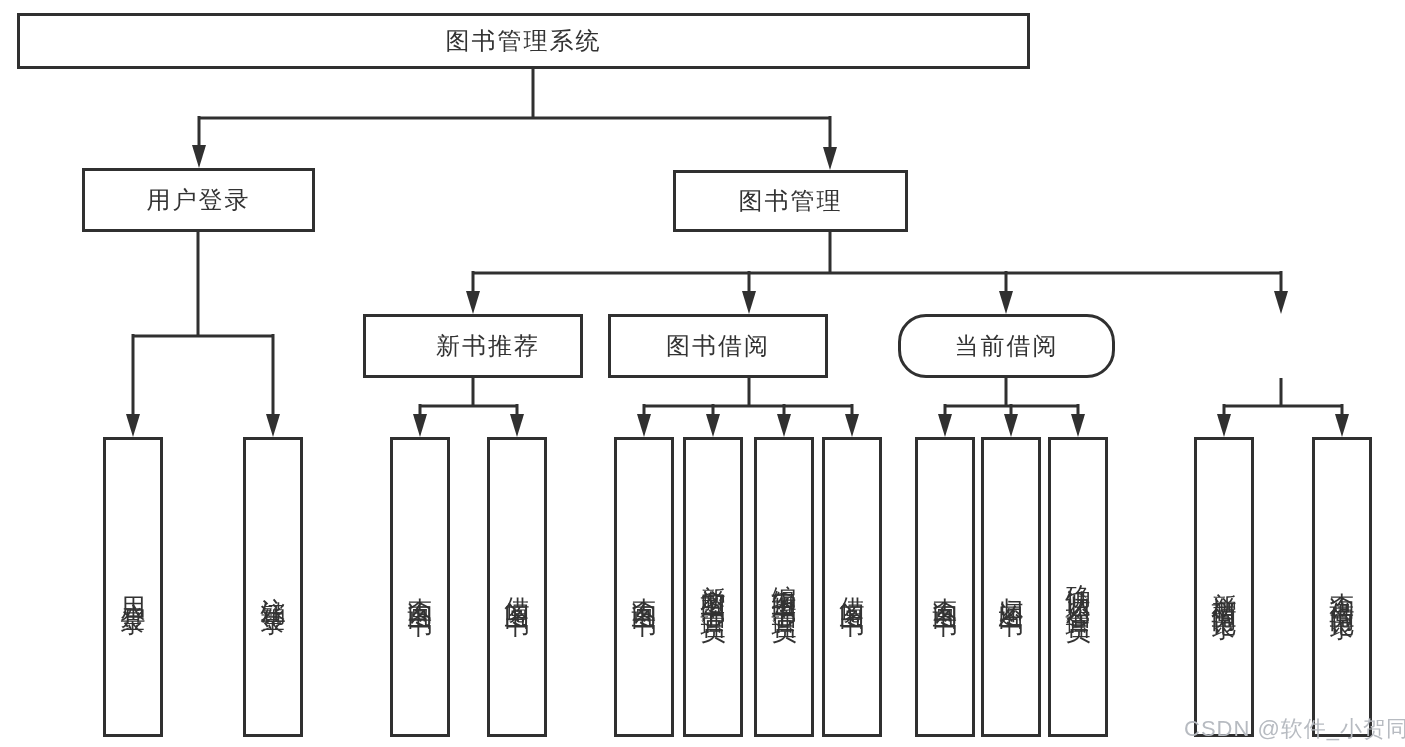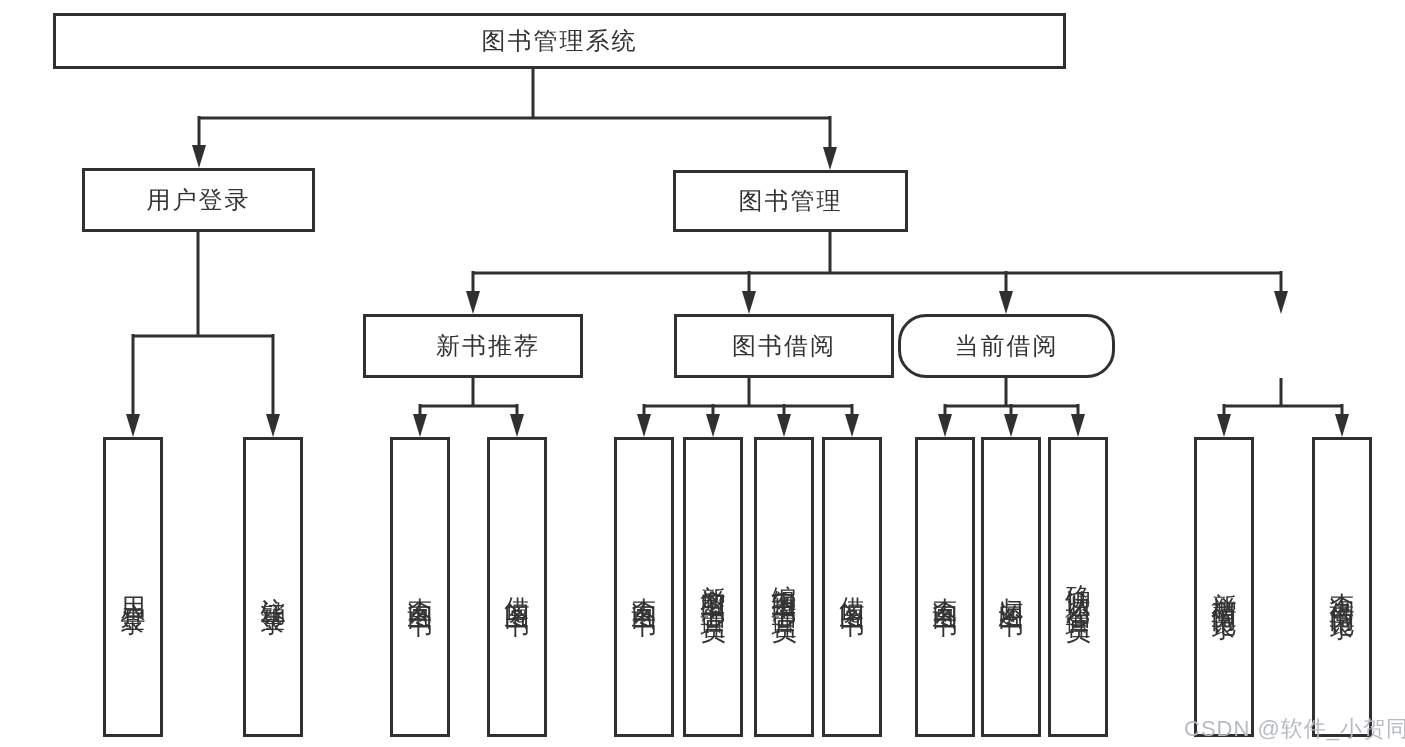--- a/index.html
+++ b/index.html
@@ -34,26 +34,26 @@
     white-space: nowrap;
     line-height: 1;
   }
   .node .vlabel {
     writing-mode: vertical-rl;
     font-size: 25px;
     letter-spacing: 5px;
     line-height: 1;
     white-space: nowrap;
   }
-  .root-node    { left: 17px;  top: 13px;  width: 1013px; height: 56px; margin-left: 36px; }
+  .root-node    { left: 17px;  top: 13px;  width: 1013px; height: 56px; }
   .l2-login     { left: 82px;  top: 168px; width: 233px;  height: 64px; }
   .l2-bookmgmt  { left: 673px; top: 170px; width: 235px;  height: 62px; }
   .l3 { top: 314px; height: 64px; }
   .l3-newbooks  { left: 363px;  width: 220px; padding-left: 30px; }
-  .l3-borrow    { left: 674px;  width: 220px; }
+  .l3-borrow    { left: 608px;  width: 220px; }
   .l3-current   { left: 898px;  width: 217px; border-radius: 28px; }
   .l3-records   { left: 1173px; width: 217px; }
   .leaf { top: 437px; width: 60px; height: 300px; }
   .leaf-login    { left: 103px; }
   .leaf-logout   { left: 243px; }
   .leaf-nbquery  { left: 390px; }
   .leaf-nbborrow { left: 487px; }
   .leaf-bbquery  { left: 614px; }
   .leaf-bbadd    { left: 683px; }
   .leaf-bbedit   { left: 754px; }

